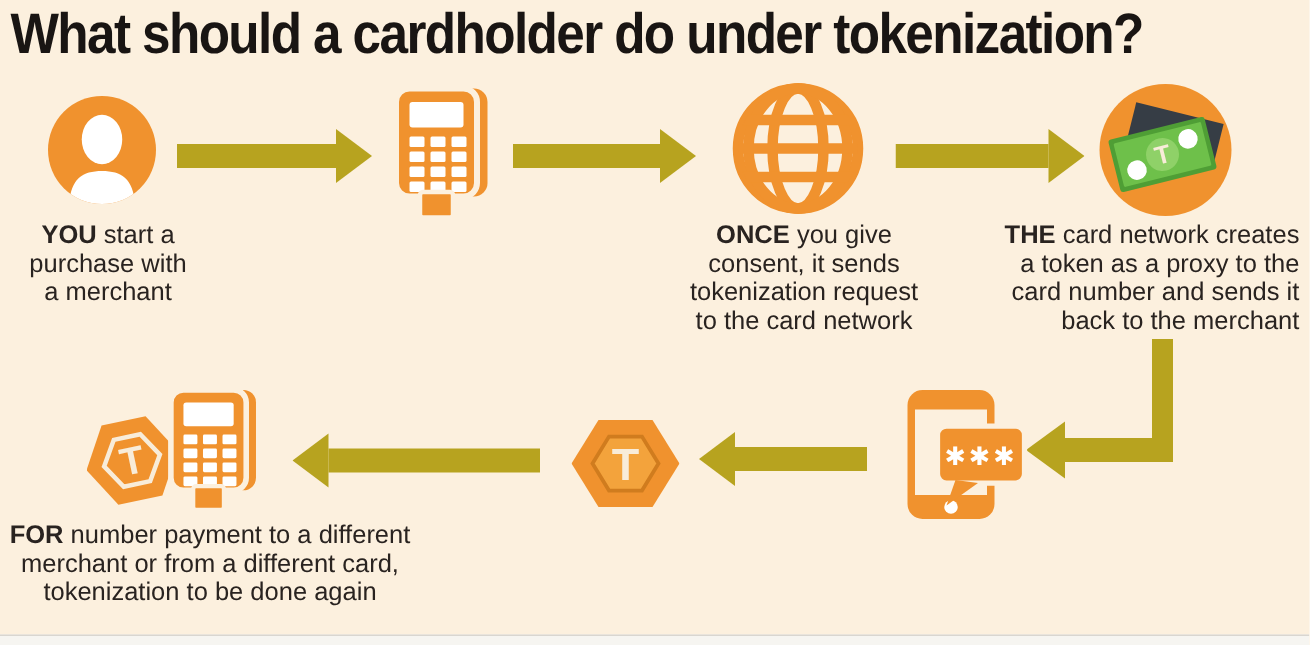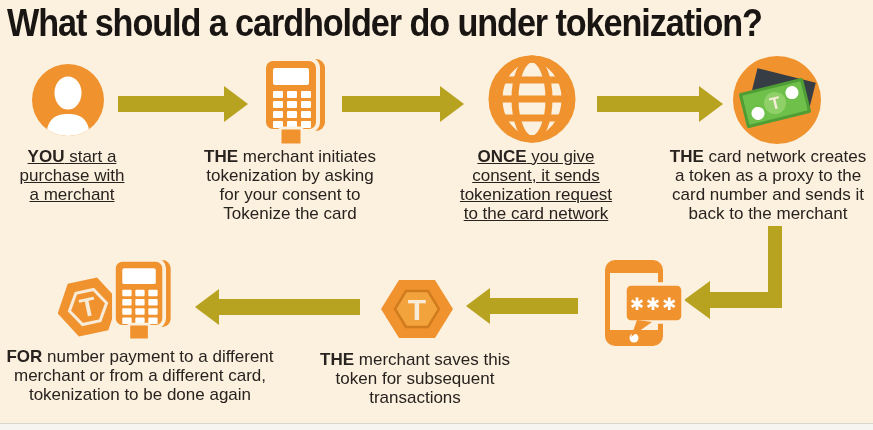--- a/index.html
+++ b/index.html
@@ -21,24 +21,24 @@
   }
   .cap{
     position:absolute;
     transform:translateX(-50%);
     white-space:pre-line;
     text-align:center;
     font-size:17px;line-height:19px;color:var(--ink);
     width:max-content;
   }
   .cap b{font-weight:800;}
-  .c1{left:72px;top:147px;text-decoration:underline;}
+  .c1{left:72px;top:147px;}
   .c2{left:290px;top:147px;}
-  .c3{left:536px;top:147px;text-decoration:underline;}
-  .c4{left:768px;top:147px;}
+  .c3{left:536px;top:147px;}
+  .c4{left:768px;top:147px;text-align:right;}
   .c5{left:632px;top:348px;}
   .c6{left:415px;top:350px;}
   .c7{left:140px;top:347px;}
   svg.icon,svg.arrow{position:absolute;display:block;}
   .i1{left:32px;top:64px;}
   .i2{left:263px;top:58px;}
   .i3{left:487px;top:54px;}
   .i4{left:729px;top:52px;}
   .i5{left:604px;top:259px;}
   .i6{left:381px;top:278px;}
@@ -201,33 +201,26 @@
           <rect x="24" y="63" width="10" height="7" rx="1"></rect>
           <rect x="38" y="63" width="10" height="7" rx="1"></rect>
       </g>
       <rect x="17" y="70" width="22" height="17" rx="2" fill="var(--orange)" stroke="var(--bg)" stroke-width="3"></rect>
     </g>
   </svg>
 
   <p class="cap c1"><b>YOU</b><span> start a
 purchase with
 a merchant</span></p>
-  <p class="cap c2"><b>THE</b><span> merchant initiates
-tokenization by asking
-for your consent to
-Tokenize the card</span></p>
   <p class="cap c3"><b>ONCE</b><span> you give
 consent, it sends
 tokenization request
 to the card network</span></p>
   <p class="cap c4"><b>THE</b><span> card network creates
 a token as a proxy to the
 card number and sends it
 back to the merchant</span></p>
-  <p class="cap c6"><b>THE</b><span> merchant saves this
-token for subsequent
-transactions</span></p>
   <p class="cap c7"><b>FOR</b><span> number payment to a different
 merchant or from a different card,
 tokenization to be done again</span></p>
 
   <div class="bottom-strip"></div>
 </div>
 
 </body></html>

